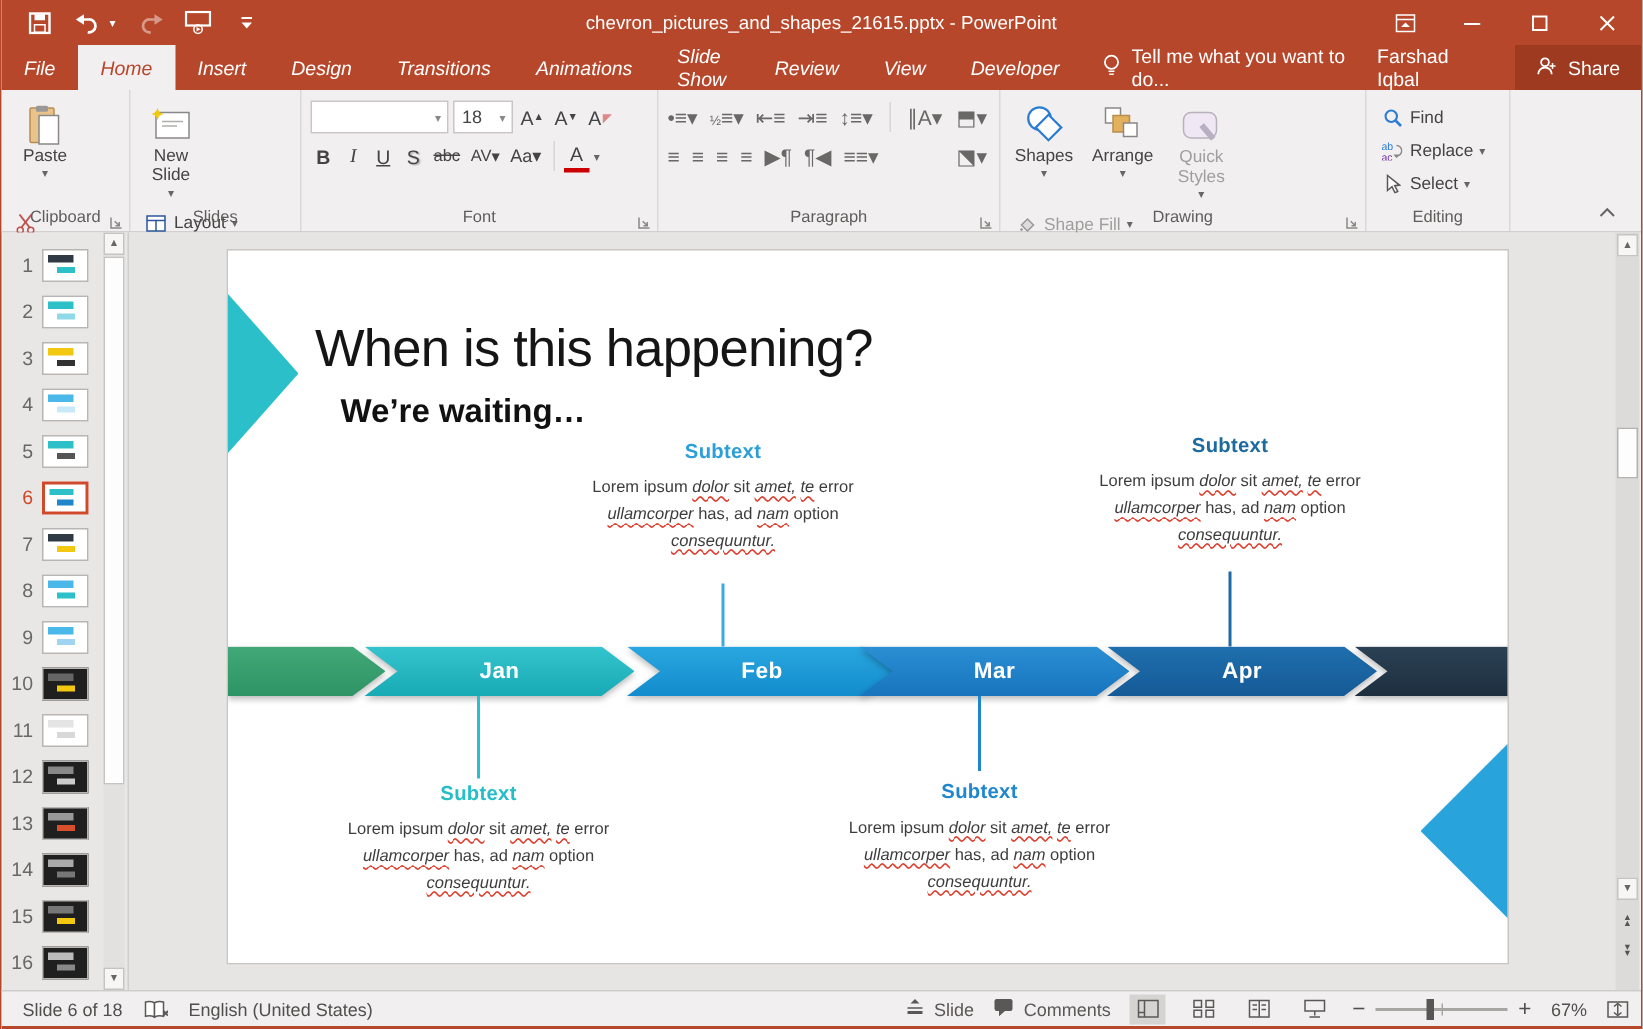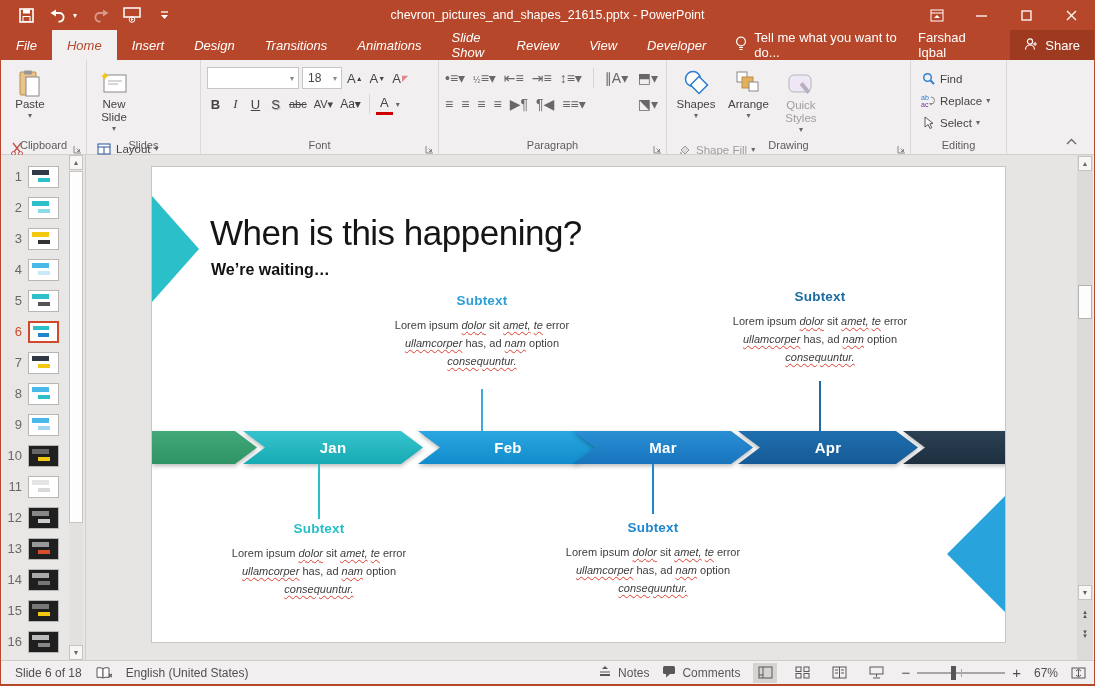--- a/index.html
+++ b/index.html
@@ -61,21 +61,21 @@
   .bit0 { position:absolute; left:12%; top:18%; width:58%; height:26%; }
   .bit1 { position:absolute; left:30%; top:56%; width:42%; height:22%; }
   .pscroll { position:absolute; right:2px; top:0; width:14px; height:100%; background:#e3e1e0; }
   .pscroll .arrowbox { position:absolute; left:0; width:14px; height:15px; background:#f7f6f5; border:1px solid #c6c4c2; display:flex; align-items:center; justify-content:center; font-size:7px; color:#666; }
   .pscroll .thumb { position:absolute; left:0; top:16px; width:14px; height:352px; background:#fdfdfd; border:1px solid #c6c4c2; }
 
   
   .canvas { position:absolute; left:85px; top:155px; width:993px; height:505px; background:#e6e5e4; }
   .slide { position:absolute; left:65px; top:11px; width:855px; height:477px; background:#fff; border:1px solid #c8c6c4; overflow:hidden; }
   .slide-title { position:absolute; left:58px; top:46px; font-size:35px; color:#151515; letter-spacing:-.5px; }
-  .slide-subtitle { position:absolute; left:59px; top:94px; font-size:16px; font-weight:bold; color:#111; }
+  .slide-subtitle { position:absolute; left:75px; top:94px; font-size:22px; font-weight:bold; color:#111; }
   .tri-left { position:absolute; left:0; top:29px; width:47px; height:106px; background:#2bbfc9; clip-path:polygon(0 0,100% 50%,0 100%); }
   .tri-right { position:absolute; left:795px; top:327px; width:60px; height:120px; background:#29a3dc; clip-path:polygon(100% 0,0 50%,100% 100%); }
   .timeline { position:absolute; left:0; top:264px; width:100%; height:33px; }
   .chev-wrap { position:absolute; top:0; height:33px; filter:drop-shadow(0 2px 2px rgba(0,0,0,.28)); }
   .chev { width:100%; height:100%; display:flex; align-items:center; justify-content:center; }
   .chev.start { clip-path:polygon(0 0,calc(100% - 22px) 0,100% 50%,calc(100% - 22px) 100%,0 100%); }
   .chev.mid { clip-path:polygon(0 0,calc(100% - 22px) 0,100% 50%,calc(100% - 22px) 100%,0 100%,22px 50%); }
   .chev-label { color:#fff; font-weight:bold; font-size:15px; letter-spacing:.3px; }
   .connector { position:absolute; width:2px; z-index:1; }
   .callout { position:absolute; width:224px; text-align:center; z-index:3; }
@@ -700,21 +700,21 @@
         </svg>
     </span>
     <span>English (United States)</span>
     <div class="sb-right">
       <span class="sb-icon" style="gap:6px;display:inline-flex;align-items:center">
         <span><svg width="14" height="12" viewBox="0 0 14 12">
               <polygon points="7,1 10,4 4,4" fill="#5a5856"></polygon>
               <line x1="2" y1="7" x2="12" y2="7" stroke="#5a5856"></line>
               <line x1="2" y1="10" x2="12" y2="10" stroke="#5a5856" stroke-width="2"></line>
             </svg></span>
-        <span>Notes</span>
+        <span>Slide</span>
       </span>
       <span class="sb-icon" style="gap:6px;display:inline-flex;align-items:center">
         <span><svg width="14" height="13" viewBox="0 0 14 13">
               <rect x="1" y="1" width="12" height="8" rx="1.5" fill="#5a5856"></rect>
               <polygon points="4,9 4,12.5 8,9" fill="#5a5856"></polygon>
             </svg></span>
         <span>Comments</span>
       </span>
       <span class="viewbtn sel">
         <svg width="15" height="13" viewBox="0 0 15 13">

